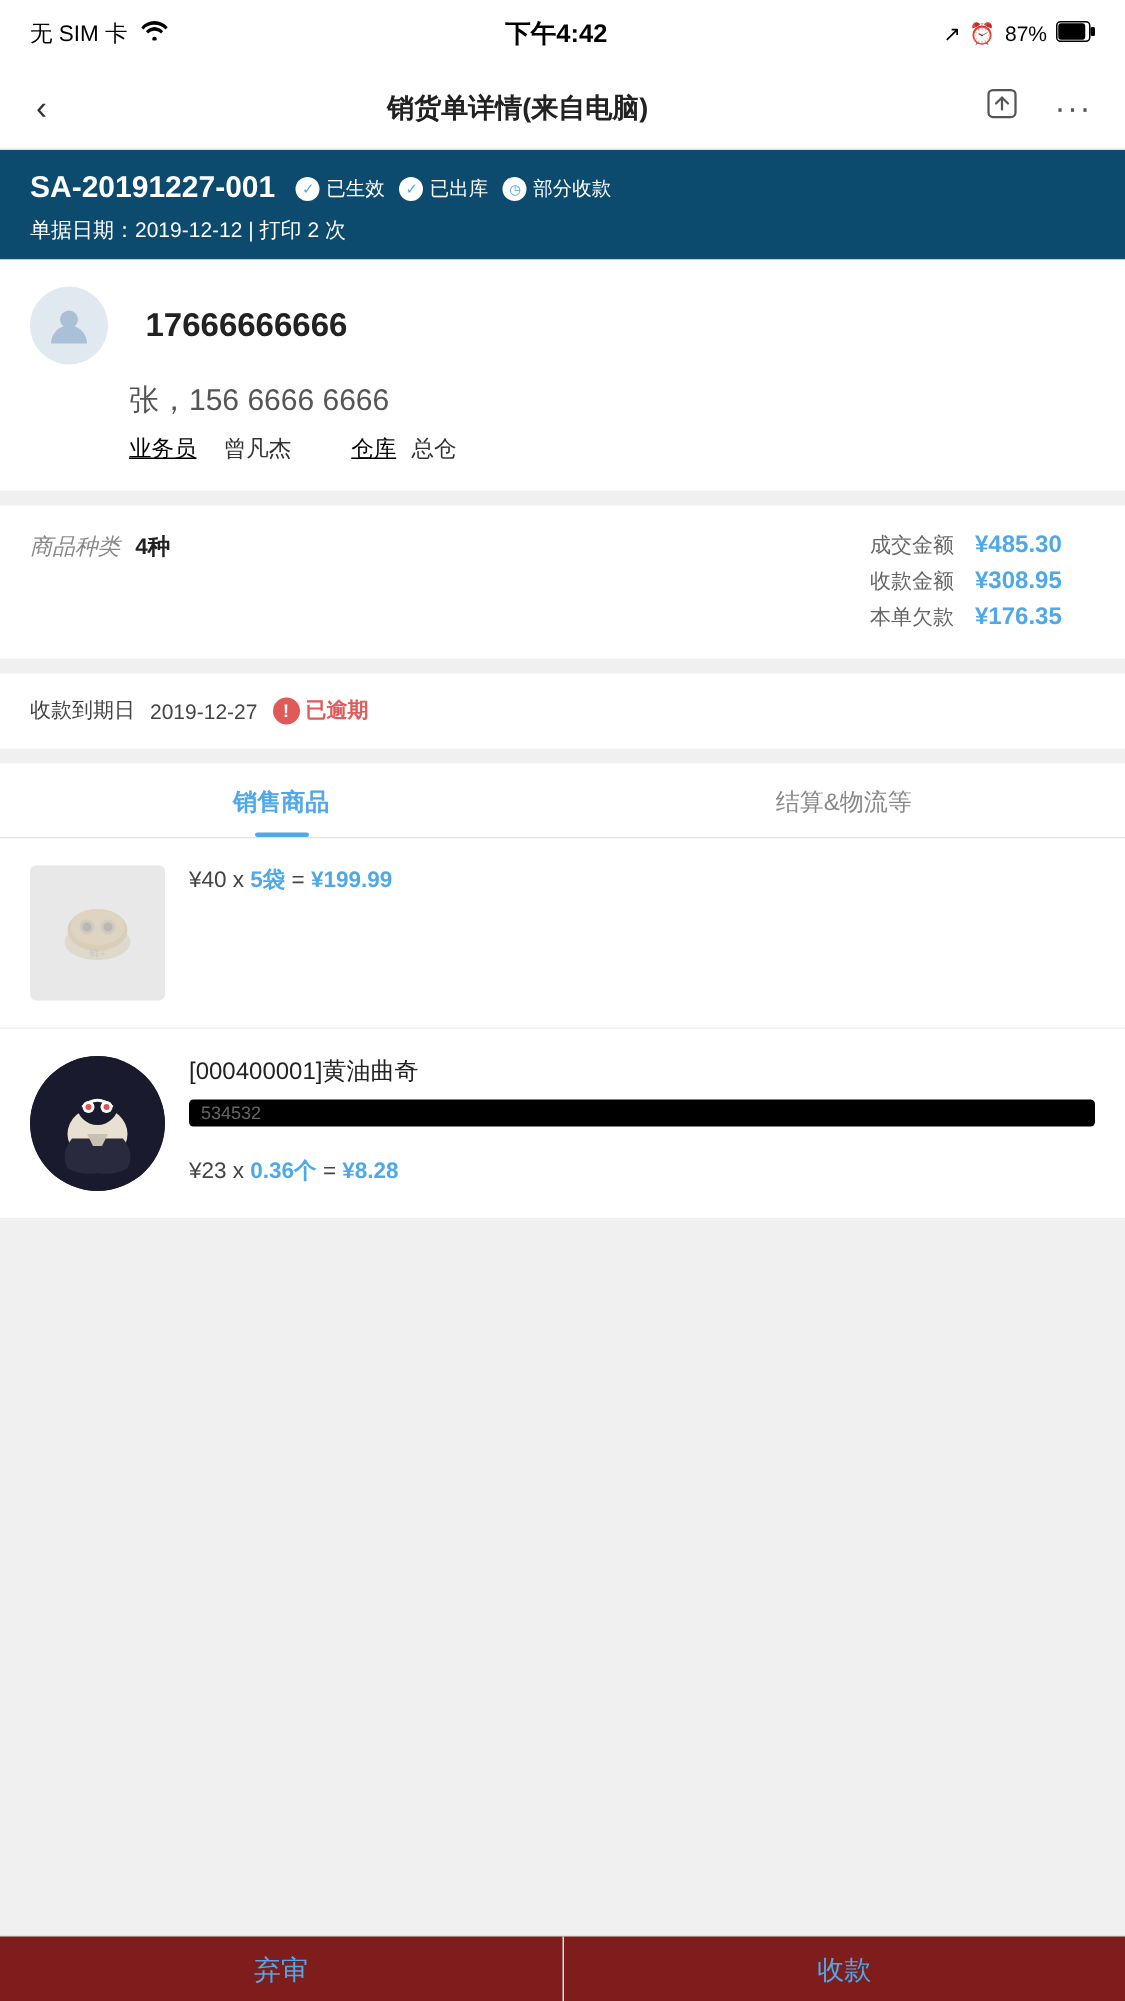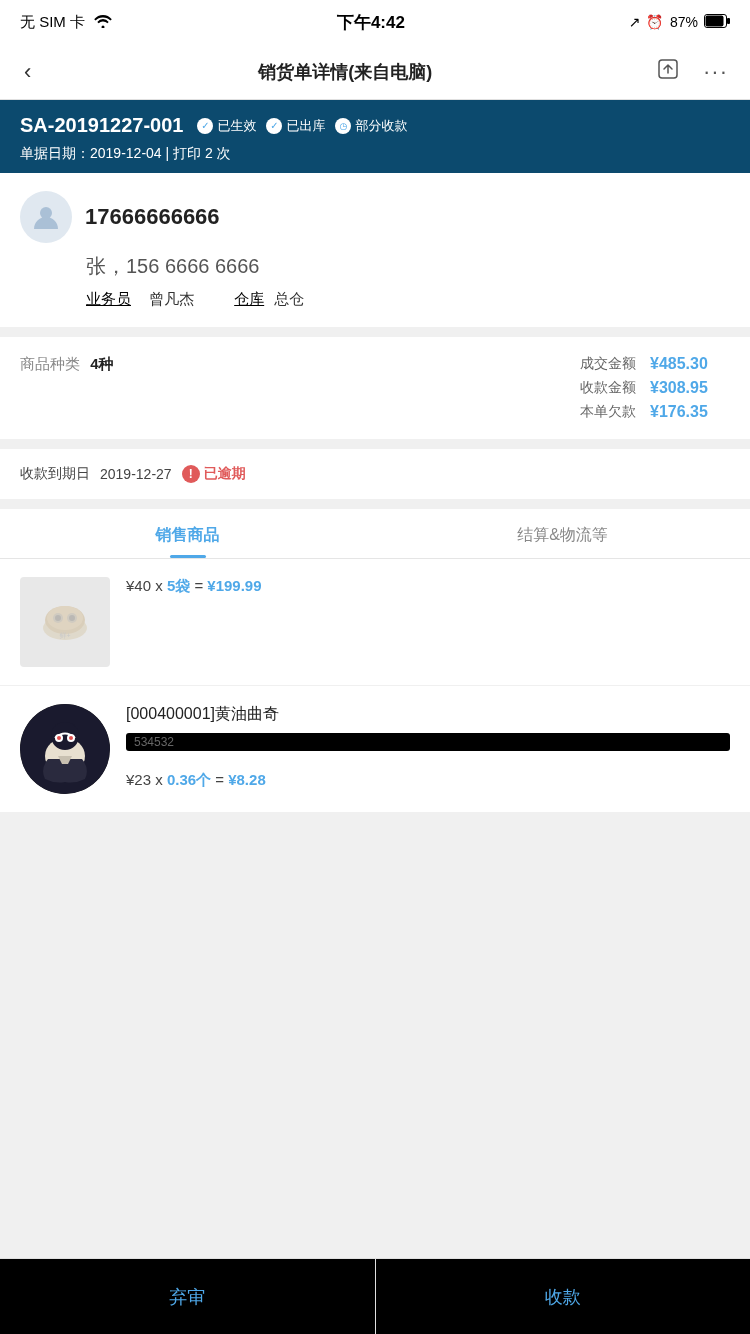--- a/index.html
+++ b/index.html
@@ -111,21 +111,21 @@
       background: #fff;
       padding: 18px 20px;
       display: flex;
       flex-direction: column;
       gap: 10px;
       margin-bottom: 10px;
     }
     .customer-row {
       display: flex;
       align-items: center;
-      gap: 13px;
+      gap: 25px;
     }
     .avatar {
       width: 52px;
       height: 52px;
       border-radius: 50%;
       background: #e0e8f0;
       display: flex;
       align-items: center;
       justify-content: center;
       flex-shrink: 0;
@@ -153,21 +153,21 @@
     
     .stats-section {
       background: #fff;
       padding: 18px 20px;
       display: flex;
       justify-content: space-between;
       align-items: flex-start;
       margin-bottom: 10px;
     }
     .stats-left { font-size: 15px; color: #444; }
-    .stats-left-label { color: #888; }
+    .stats-left-label { color: #888; font-style: italic; }
     .stats-left-value { color: #222; font-weight: 600; margin-left: 6px; }
     .stats-right {
       display: flex;
       flex-direction: column;
       gap: 6px;
       align-items: flex-end;
     }
     .stat-row {
       display: flex;
       gap: 14px;
@@ -303,22 +303,22 @@
       justify-content: center;
       overflow: hidden;
     }
 
     
     .bottom-bar {
       position: fixed;
       bottom: 0;
       left: 0;
       width: 750px;
-      height: 76px;
-      background: #000000;
+      height: 44px;
+      background: #7f1d1d;
       border-top: 1px solid #e0e0e0;
       display: flex;
     }
     .bottom-btn {
       flex: 1;
       display: flex;
       align-items: center;
       justify-content: center;
       font-size: 18px;
       cursor: pointer;
@@ -383,21 +383,21 @@
       <span class="badge">
         <span class="badge-icon check">✓</span>
         <span>已出库</span>
       </span>
       <span class="badge">
         <span class="badge-icon clock">◷</span>
         <span>部分收款</span>
       </span>
     </div>
   </div>
-  <div class="header-date">单据日期：2019-12-04 | 打印 2 次</div>
+  <div class="header-date">单据日期：2019-12-12 | 打印 2 次</div>
 </div>
 
 <div class="customer-section">
   <div class="customer-row">
     <div class="avatar">
       <svg viewBox="0 0 30 30" fill="none">
         <circle cx="15" cy="11" r="6" fill="#aac0d6"></circle>
         <path d="M3 27c0-6.6 5.4-12 12-12s12 5.4 12 12" fill="#aac0d6"></path>
       </svg>
     </div>

